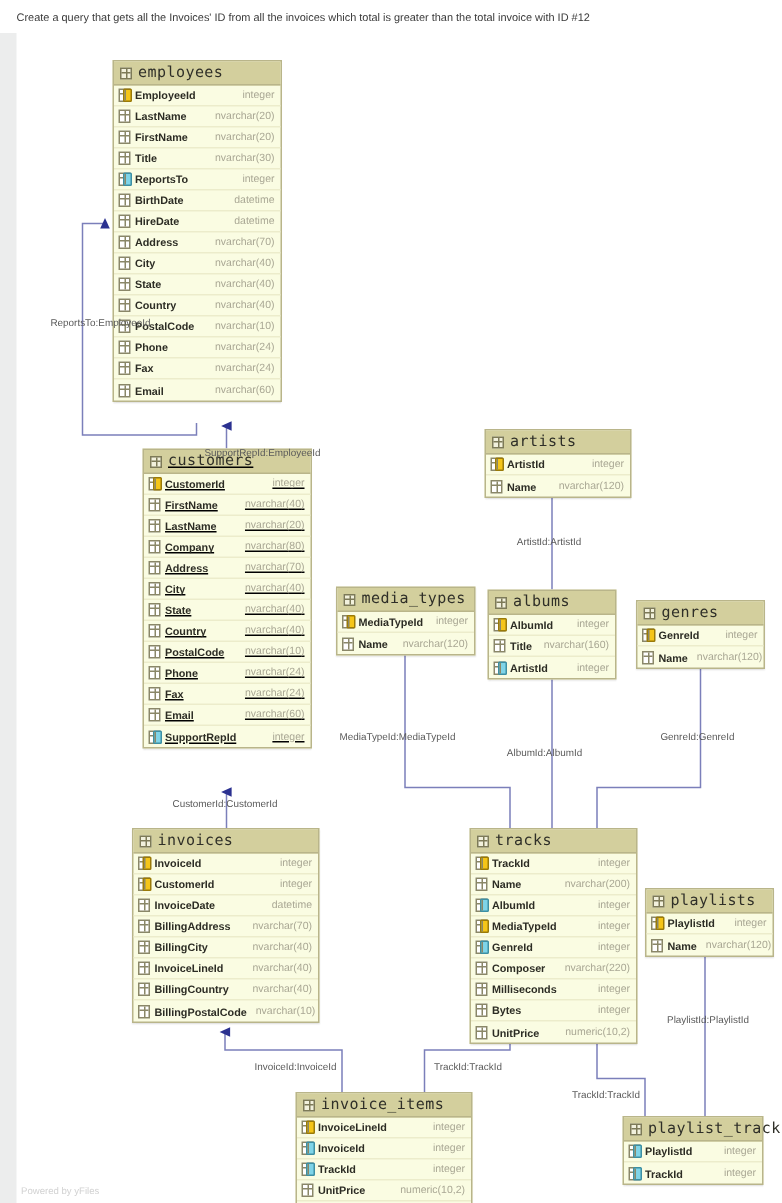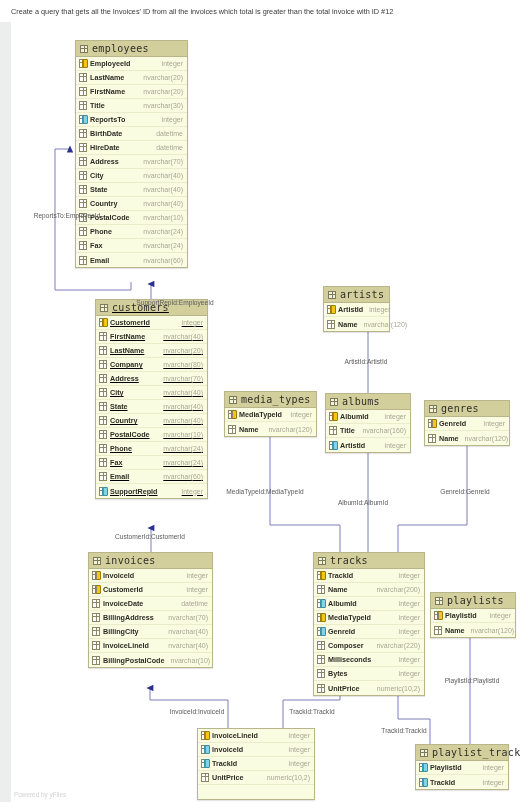--- a/index.html
+++ b/index.html
@@ -335,25 +335,34 @@
           <span class="cname">BillingCity</span>
           <span class="ctype">nvarchar(40)</span>
         </div>
         <div class="row">
           <span class="col-ico"></span>
           <span class="cname">InvoiceLineId</span>
           <span class="ctype">nvarchar(40)</span>
         </div>
         <div class="row">
           <span class="col-ico"></span>
+          <span class="cname">BillingCountry</span>
+          <span class="ctype">nvarchar(40)</span>
+        </div>
+        <div class="row">
+          <span class="col-ico"></span>
           <span class="cname">BillingPostalCode</span>
           <span class="ctype">nvarchar(10)</span>
         </div>
       </div>
       <div class="tbl" style="left: 197px; top: 706px; width: 118px;">
+        <div class="tbl-hd">
+          <span class="grid-ico"></span>
+          <span class="ttl">invoice_items</span>
+        </div>
         <div class="row">
           <span class="col-ico pk">
             <span class="kk"></span>
           </span>
           <span class="cname">InvoiceLineId</span>
           <span class="ctype">integer</span>
         </div>
         <div class="row">
           <span class="col-ico fk">
             <span class="kk"></span>
@@ -470,21 +479,21 @@
           <span class="ctype">nvarchar(160)</span>
         </div>
         <div class="row">
           <span class="col-ico fk">
             <span class="kk"></span>
           </span>
           <span class="cname">ArtistId</span>
           <span class="ctype">integer</span>
         </div>
       </div>
-      <div class="tbl" style="left: 323px; top: 264px; width: 67px;">
+      <div class="tbl" style="left: 323px; top: 264px; width: 98px;">
         <div class="tbl-hd">
           <span class="grid-ico"></span>
           <span class="ttl">artists</span>
         </div>
         <div class="row">
           <span class="col-ico pk">
             <span class="kk"></span>
           </span>
           <span class="cname">ArtistId</span>
           <span class="ctype">integer</span>

